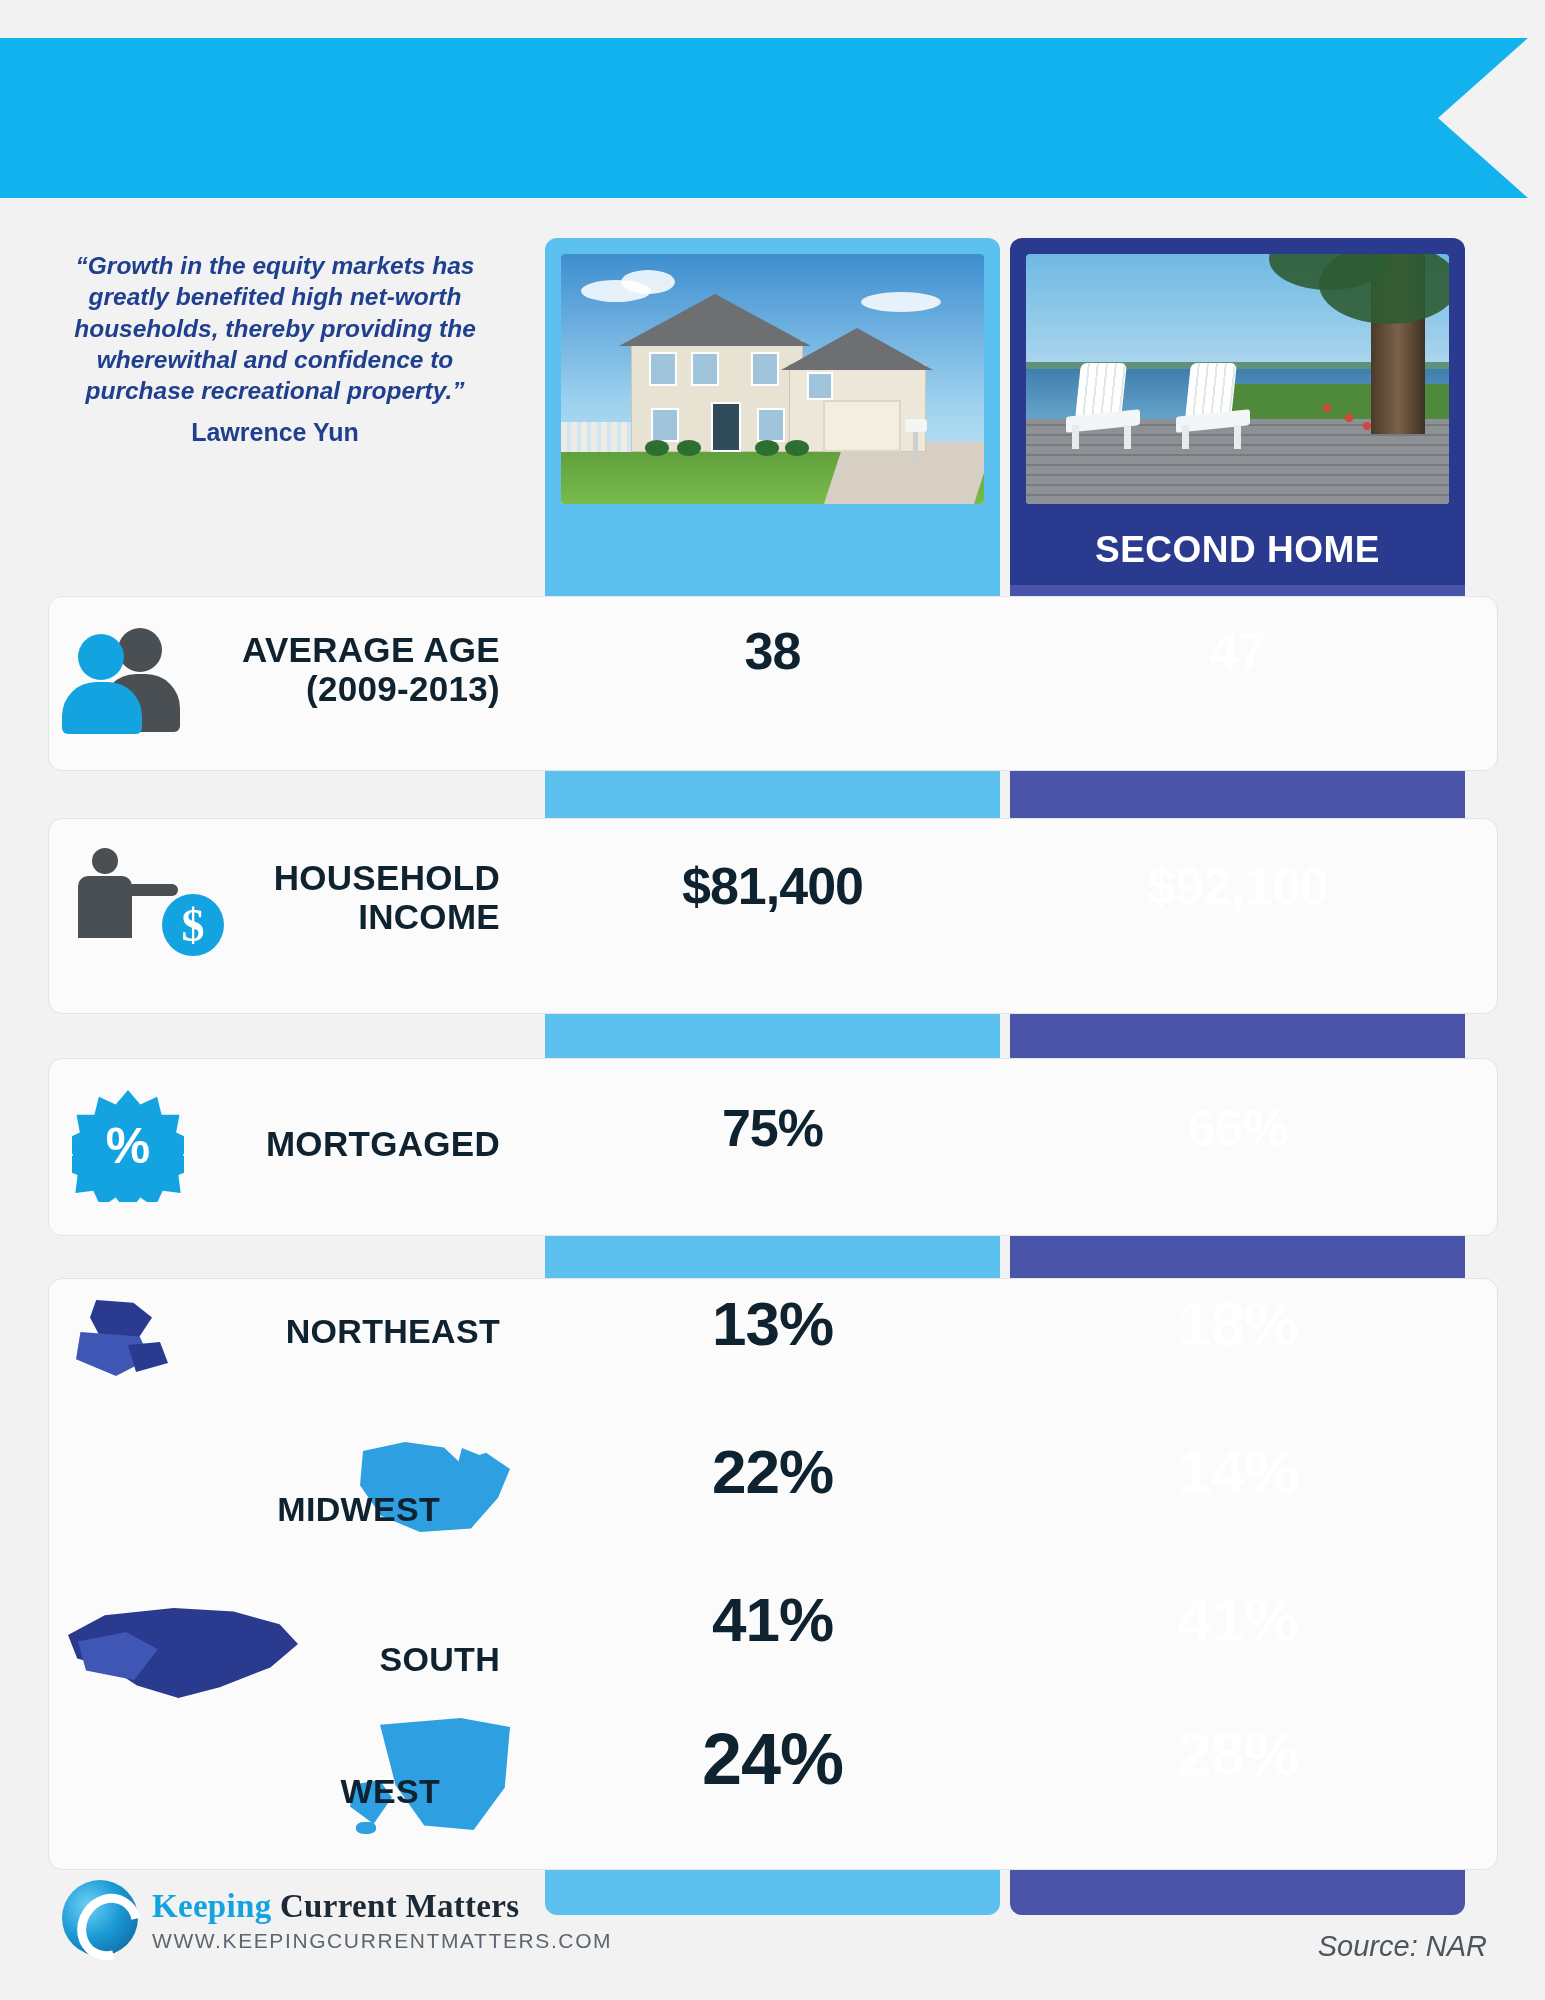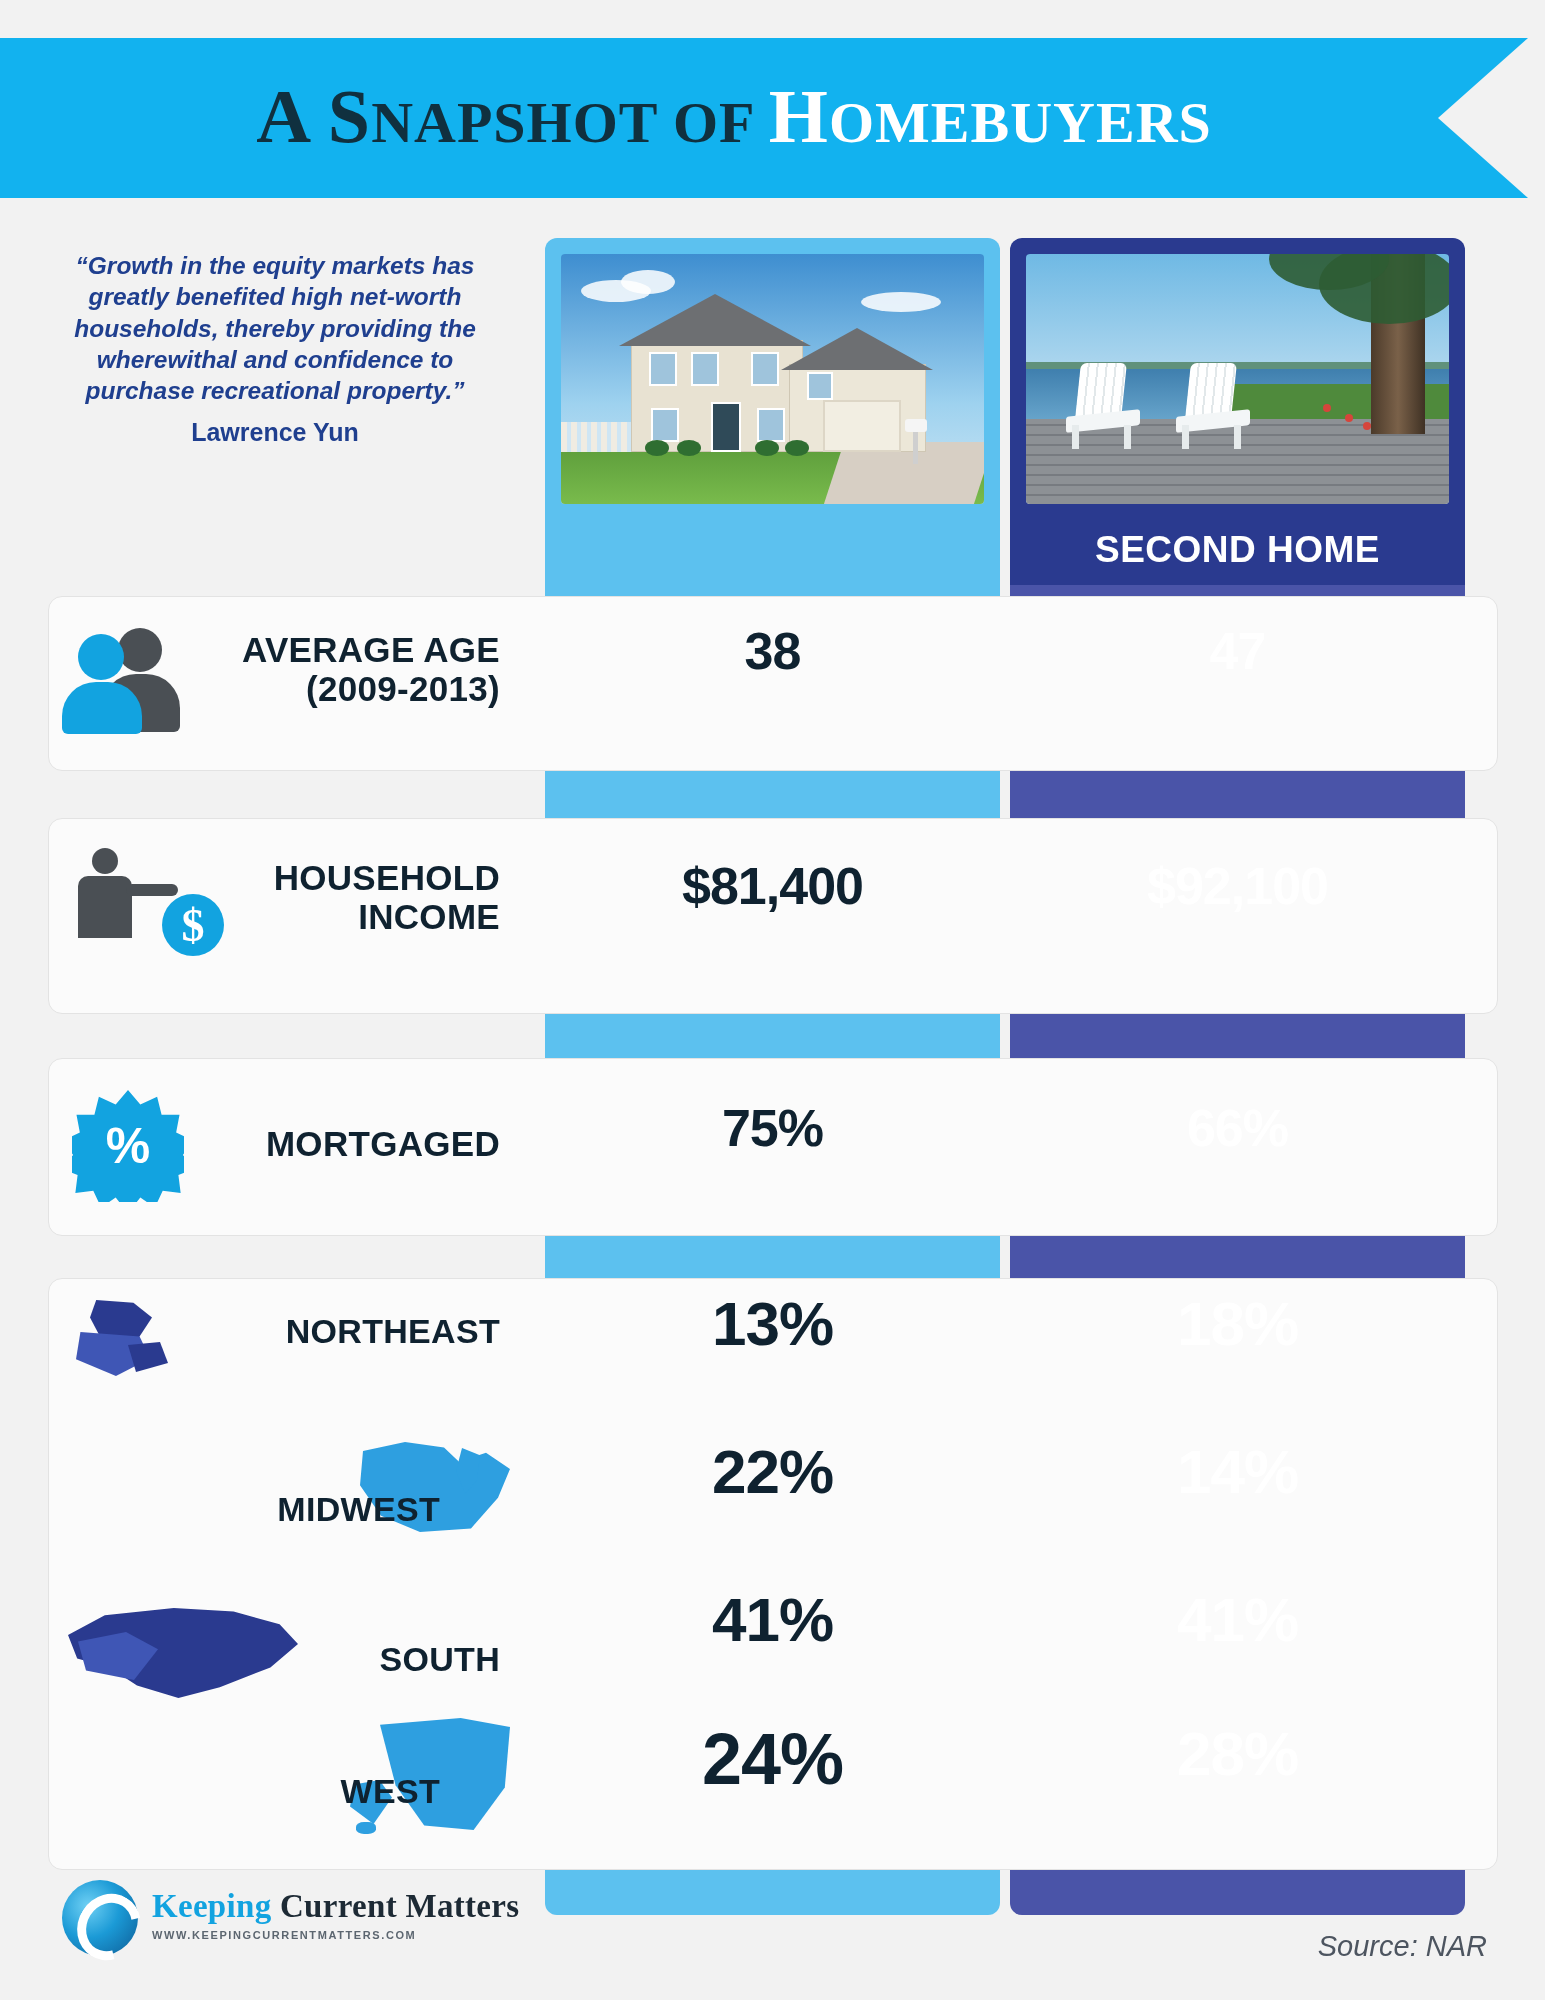--- a/index.html
+++ b/index.html
@@ -239,43 +239,40 @@
     font-weight: bold;
     font-size: 33px;
     color: #1d2a35;
     letter-spacing: 0.3px;
   }
   .logo-text .kc { color: #12a3e0; }
   .logo-url {
     position: absolute;
     left: 152px;
     top: 1929px;
-    font-size: 11px;
-    font-weight: bold;
+    font-size: 21px;
+    font-weight: normal;
     letter-spacing: 1.6px;
     color: #5c6670;
   }
   .source {
     position: absolute;
     right: 58px;
     top: 1930px;
     font-size: 29px;
     font-style: italic;
     color: #4d5560;
   }
 </style>
 </head>
 <body>
 
 <div class="banner">
   <div class="banner-bg"></div>
   <div class="banner-notch"></div>
-  <div class="banner-title">
-    <span class="t-dark"><span>A S</span><span class="sm">NAPSHOT OF </span></span><span class="t-white"><span>H</span><span class="sm">OMEBUYERS</span></span>
-  </div>
 </div>
 
 <div class="quote">
   <div>“Growth in the equity markets has greatly benefited high net-worth households, thereby providing the wherewithal and confidence to purchase recreational property.”</div>
   <div class="quote-name">
     <div style="color:#1f3f8f">Lawrence Yun</div>
   </div>
 </div>
 
 <div class="col-primary">

